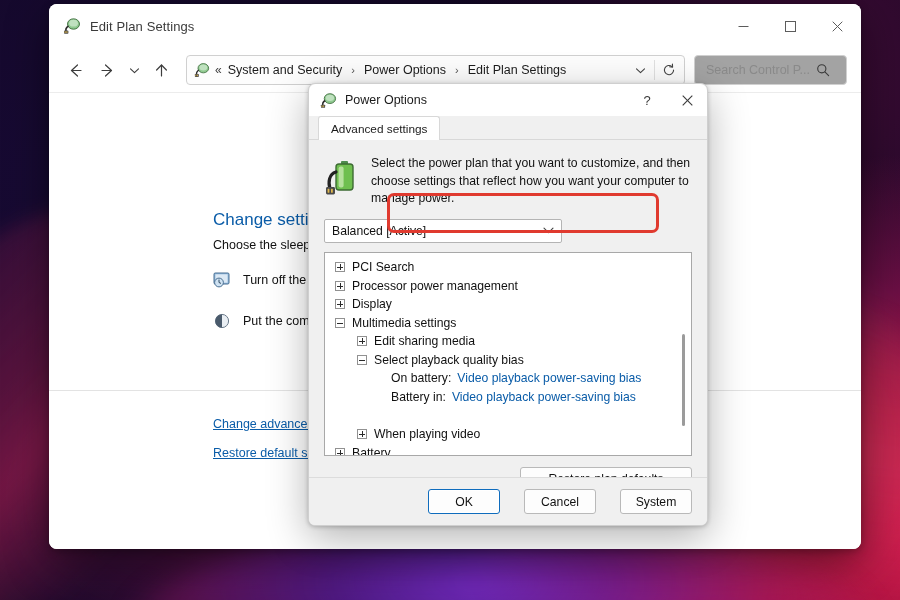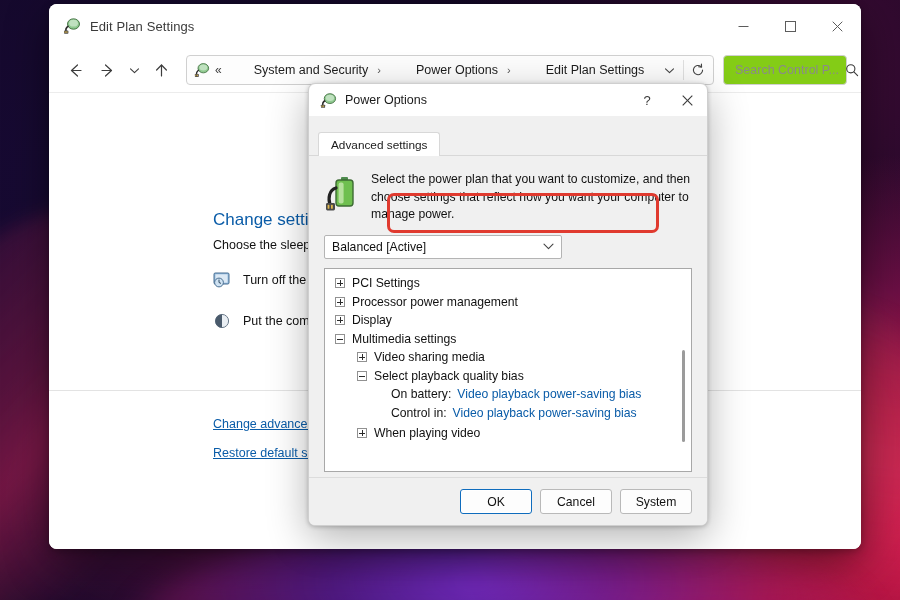--- a/index.html
+++ b/index.html
@@ -145,46 +145,45 @@
     font-size: 12px;
     color: #3a3a3a;
     letter-spacing: -1px;
   }
   .bc-item {
     font-size: 12.5px;
     color: #1c1c1c;
     white-space: nowrap;
     padding: 3px 2px;
     border-radius: 3px;
-    margin-left: 26px;
   }
   .bc-sep {
     margin: 0 7px;
     font-size: 11px;
     color: #555;
   }
   .bc-spacer { flex: 1 1 auto; }
   .bc-tool {
     width: 26px; height: 26px;
     display: flex; align-items: center; justify-content: center;
     color: #444;
     border-radius: 3px;
   }
   .bc-divider {
     width: 1px; height: 20px;
     background: #e0e0e0;
     margin: 0 1px;
   }
 
   .searchbox {
-    width: 124px; height: 30px;
+    width: 153px; height: 30px;
     margin-left: 9px;
     border: 1px solid #d0d0d0;
     border-radius: 4px;
-    background: #84cc16;
+    background: #a3a3a3;
     display: flex;
     align-items: center;
     padding: 0 6px 0 9px;
     flex: 0 0 auto;
   }
   .searchbox input {
     border: none; outline: none;
     background: transparent;
     font-family: "Liberation Sans", sans-serif;
     font-size: 12.5px;
@@ -280,21 +279,21 @@
     display: flex;
   }
   .po-tb .b {
     width: 40px; height: 32px;
     display: flex; align-items: center; justify-content: center;
     color: #3a3a3a;
     font-size: 13px;
   }
 
   .po-tabstrip {
-    height: 40px;
+    height: 24px;
     background: #f0f0f0;
     padding-left: 9px;
     display: flex;
     align-items: flex-end;
     border-bottom: 1px solid #d8d8d8;
     position: relative;
   }
   .po-tab {
     height: 24px;
     padding: 0 12px;
@@ -431,21 +430,21 @@
 
   .po-footer {
     position: absolute;
     left: 0; right: 0; bottom: 0;
     height: 48px;
     background: #f0f0f0;
     border-top: 1px solid #dcdcdc;
     display: flex;
     align-items: center;
     justify-content: flex-end;
-    gap: 8px;
+    gap: 24px;
     padding-right: 15px;
   }
   .po-btn {
     width: 72px; height: 25px;
     background: #fdfdfd;
     border: 1px solid #b9b9b9;
     border-radius: 3px;
     font-size: 12.2px;
     color: #111;
     display: flex; align-items: center; justify-content: center;
@@ -654,63 +653,67 @@
           <path d="M1 1.6 L5.5 6.2 L10 1.6" fill="none" stroke="#444" stroke-width="1.1" stroke-linecap="round" stroke-linejoin="round"></path>
         </svg>
       </span>
     </div>
 
     <div class="po-tree">
       <div class="tree-inner">
 
         <div class="tnode" style="padding-left:6px;">
           <span class="tg plus"></span>
-          <span>PCI Settings</span>
+          <span>PCI Search</span>
         </div>
 
         <div class="tnode" style="padding-left:6px;">
           <span class="tg plus"></span>
           <span>Processor power management</span>
         </div>
 
         <div class="tnode" style="padding-left:6px;">
           <span class="tg plus"></span>
           <span>Display</span>
         </div>
 
         <div class="tnode" style="padding-left:6px;">
           <span class="tg"></span>
           <span>Multimedia settings</span>
         </div>
 
         <div class="tnode" style="padding-left:28px;">
           <span class="tg plus"></span>
-          <span>Video sharing media</span>
+          <span>Edit sharing media</span>
         </div>
 
         <div class="tnode" style="padding-left:28px;">
           <span class="tg"></span>
           <span>Select playback quality bias</span>
         </div>
 
         <div class="tleaf" style="padding-left:62px;">
           <span class="k">On battery:</span>
           <span class="v">Video playback power-saving bias</span>
         </div>
 
         <div class="tleaf" style="padding-left:62px;">
-          <span class="k">Control in:</span>
+          <span class="k">Battery in:</span>
           <span class="v">Video playback power-saving bias</span>
         </div>
 
-        <div class="tnode" style="padding-left:28px;margin-top:2px;">
+        <div class="tnode" style="padding-left:28px;margin-top:19px;">
           <span class="tg plus"></span>
           <span>When playing video</span>
         </div>
 
+        <div class="tnode" style="padding-left:6px;">
+          <span class="tg plus"></span>
+          <span>Battery</span>
+        </div>
       </div>
 
       <div class="po-scroll">
         <div class="po-thumb"></div>
       </div>
     </div>
 
     <div class="po-restore">Restore plan defaults</div>
   </div>
 

